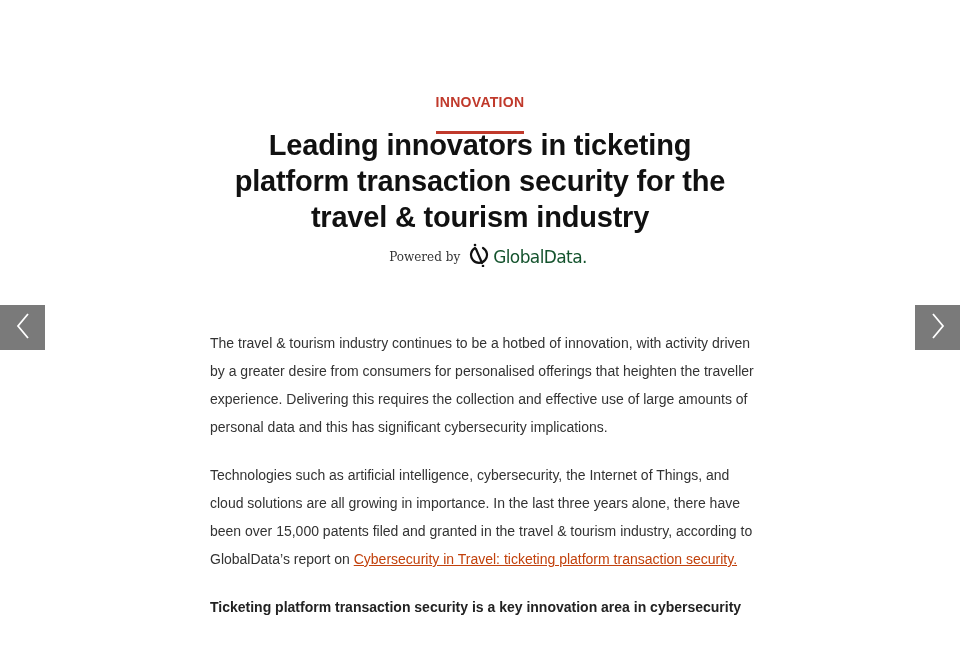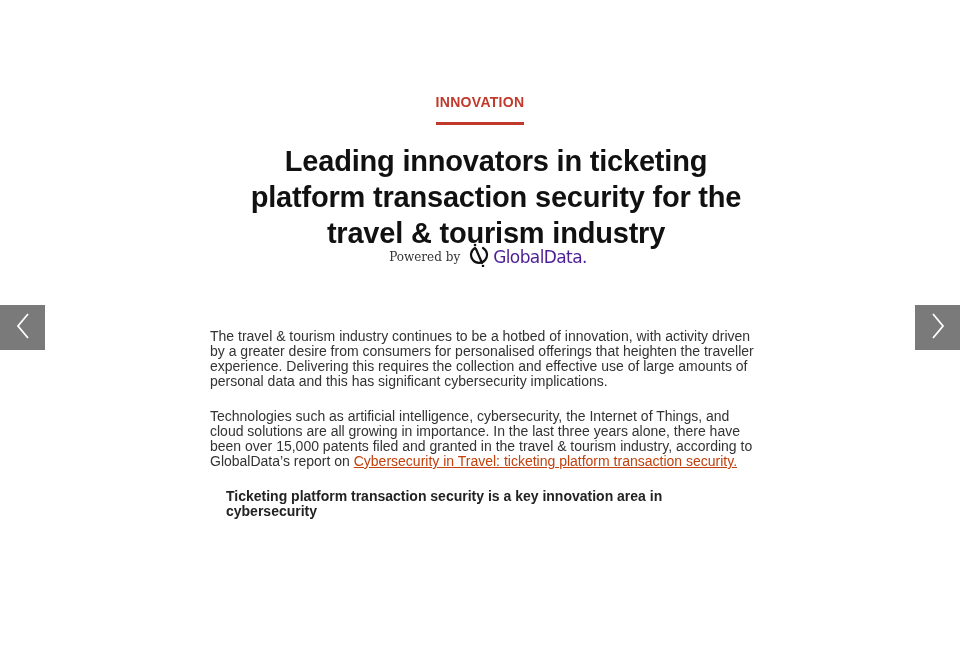--- a/index.html
+++ b/index.html
@@ -22,30 +22,30 @@
       width: 960px;
       top: 93px;
       text-align: center;
     }
     .category-label {
       display: inline-block;
       color: #c0392b;
       font-weight: bold;
       font-size: 14px;
       letter-spacing: 0.3px;
-      padding-bottom: 11px;
+      padding-bottom: 20px;
       border-bottom: 3px solid #c0392b;
       line-height: 17px;
     }
     .title {
       position: absolute;
       left: 230px;
       width: 500px;
       top: 127px;
-      margin: 16px;
+      margin: 0;
       text-align: center;
       font-weight: bold;
       font-size: 29px;
       line-height: 36px;
       color: #111111;
       letter-spacing: -0.2px;
     }
     .powered {
       position: absolute;
       left: 0;
@@ -64,21 +64,21 @@
       margin-right: 2px;
     }
     .gd-logo {
       display: flex;
       align-items: center;
       gap: 3px;
     }
     .gd-logo-text {
       font-family: "DejaVu Sans", sans-serif;
       font-size: 17px;
-      color: #4c1d95;
+      color: #14532d;
       letter-spacing: -0.6px;
     }
     .nav-arrow {
       position: absolute;
       top: 305px;
       width: 45px;
       height: 45px;
       background: #7a7a7a;
       display: flex;
       align-items: center;
@@ -86,34 +86,34 @@
       cursor: pointer;
     }
     .nav-prev { left: 0; }
     .nav-next { left: 915px; }
     .body-text {
       position: absolute;
       left: 210px;
       top: 329px;
       width: 545px;
       font-size: 14px;
-      line-height: 15px;
+      line-height: 28px;
       color: #333333;
     }
     .body-text p {
       margin: 0 0 20px 0;
     }
     .body-text a {
       color: #c2410c;
       text-decoration: underline;
     }
     .body-text .subhead {
       font-weight: bold;
       color: #222222;
-      margin: 16px;
+      margin: 0;
     }
   </style>
 </head>
 <body>
 
 <div class="page">
 
   <div class="category">
     <span class="category-label">INNOVATION</span>
   </div>

